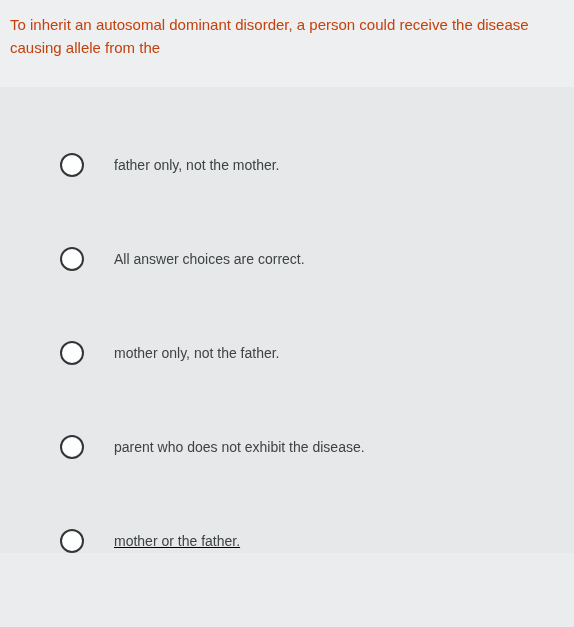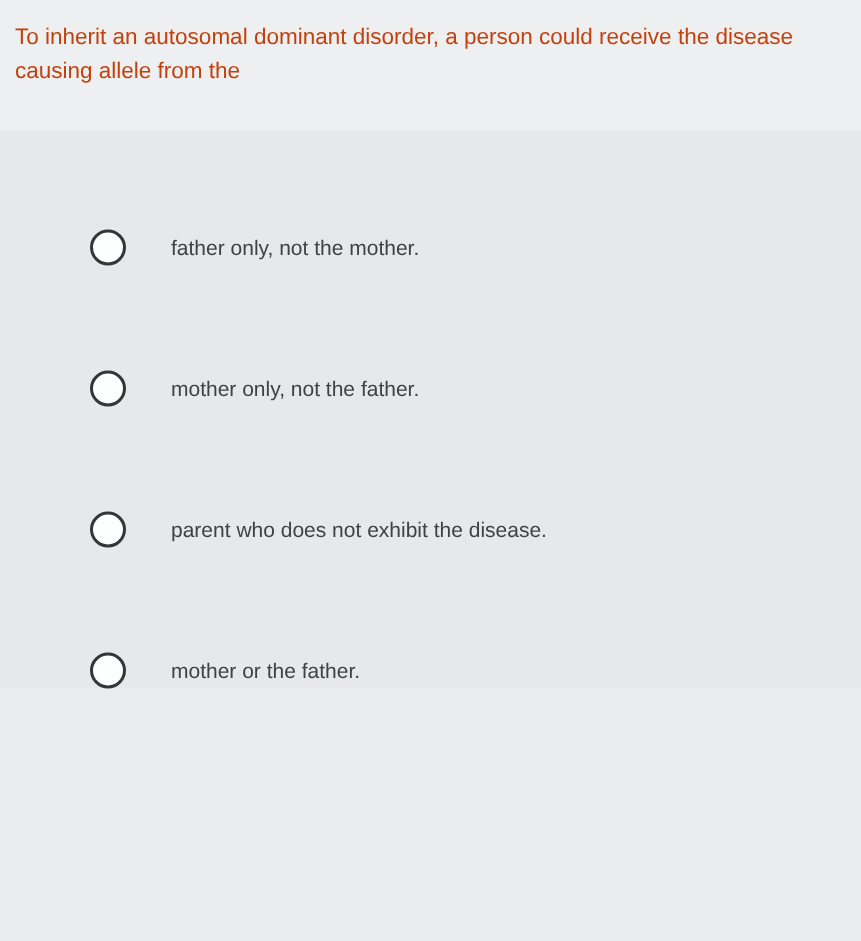--- a/index.html
+++ b/index.html
@@ -32,21 +32,21 @@
   }
   .options {
     padding: 30px 0 0 60px;
   }
   .option-row {
     display: flex;
     align-items: center;
     margin-bottom: 70px;
     margin-top: 36px;
   }
-  .option-row:last-child { margin-bottom: 0; }
+  .option-row:last-child { margin-bottom: 0; text-decoration: underline; }
   .radio {
     width: 24px;
     height: 24px;
     border: 2.5px solid #333638;
     border-radius: 50%;
     background: #fdfefe;
     flex-shrink: 0;
     cursor: pointer;
   }
   .option-label {
@@ -64,20 +64,24 @@
 
 <div class="mc-section">
 
   <div class="options">
 
     <div class="option-row">
       <div class="radio"></div>
       <span class="option-label">father only, not the mother.</span>
     </div>
 
+    <div class="option-row">
+      <div class="radio"></div>
+      <span class="option-label">All answer choices are correct.</span>
+    </div>
 
     <div class="option-row">
       <div class="radio"></div>
       <span class="option-label">mother only, not the father.</span>
     </div>
 
     <div class="option-row">
       <div class="radio"></div>
       <span class="option-label">parent who does not exhibit the disease.</span>
     </div>

